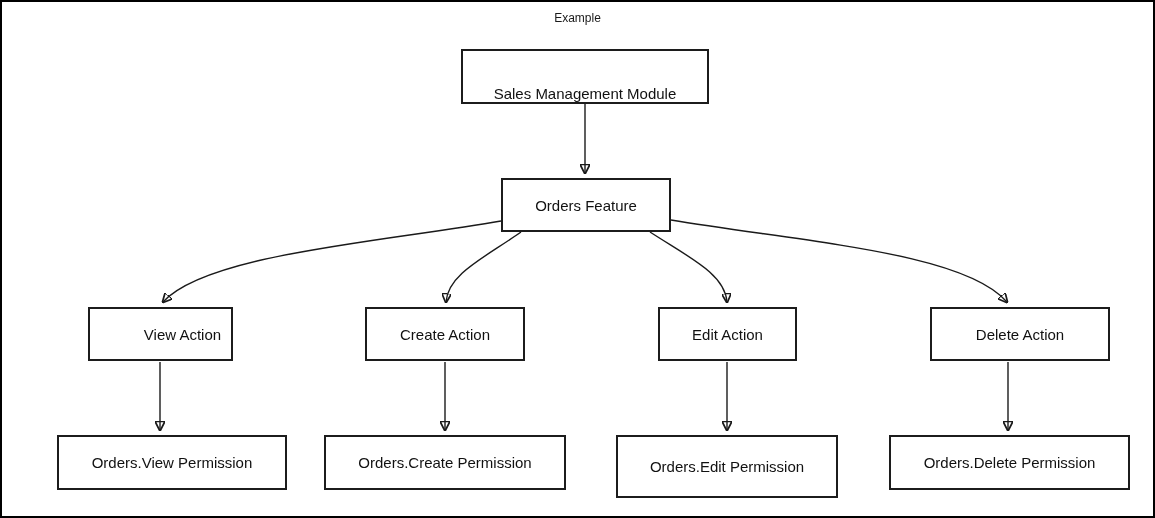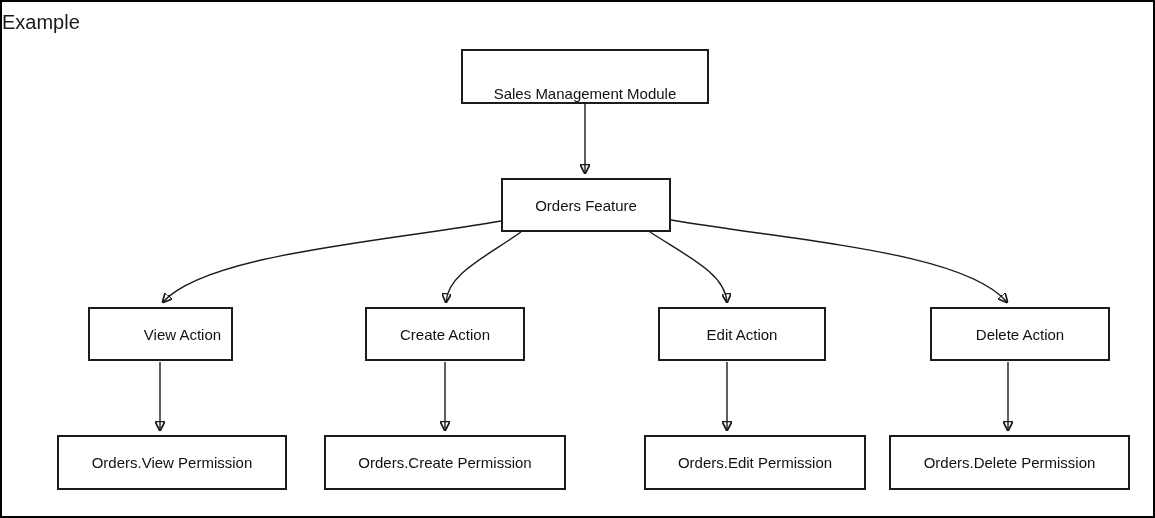--- a/index.html
+++ b/index.html
@@ -15,22 +15,22 @@
     background: #ffffff;
     border: 2px solid #000000;
     box-sizing: border-box;
     overflow: hidden;
   }
   .diagram-title {
     position: absolute;
     top: 9px;
     left: 0;
     width: 100%;
-    text-align: left;
-    font-size: 20px;
+    text-align: center;
+    font-size: 12px;
     color: #1a1a1a;
   }
   .node {
     position: absolute;
     background: #ffffff;
     border: 2px solid #1c1c1c;
     box-sizing: border-box;
     display: flex;
     align-items: center;
     justify-content: center;
@@ -86,37 +86,37 @@
   </div>
 
   <div class="node" style="left:86px; top:305px; width:145px; height:54px;padding-left:44px;">
     <span>View Action</span>
   </div>
 
   <div class="node" style="left:363px; top:305px; width:160px; height:54px;">
     <span>Create Action</span>
   </div>
 
-  <div class="node" style="left:656px; top:305px; width:168px; height:54px;">
+  <div class="node" style="left:656px; top:305px; width:139px; height:54px;">
     <span>Edit Action</span>
   </div>
 
   <div class="node" style="left:928px; top:305px; width:180px; height:54px;">
     <span>Delete Action</span>
   </div>
 
   <div class="node" style="left:43px; top:433px; width:230px; height:55px;margin-left:12px;">
     <span>Orders.View Permission</span>
   </div>
 
   <div class="node" style="left:322px; top:433px; width:242px; height:55px;">
     <span>Orders.Create Permission</span>
   </div>
 
-  <div class="node" style="left:614px; top:433px; width:222px; height:55px;margin-left:28px;">
+  <div class="node" style="left:614px; top:433px; width:222px; height:63px;">
     <span>Orders.Edit Permission</span>
   </div>
 
   <div class="node" style="left:887px; top:433px; width:241px; height:55px;">
     <span>Orders.Delete Permission</span>
   </div>
 
 </div>
 
 </body></html>

